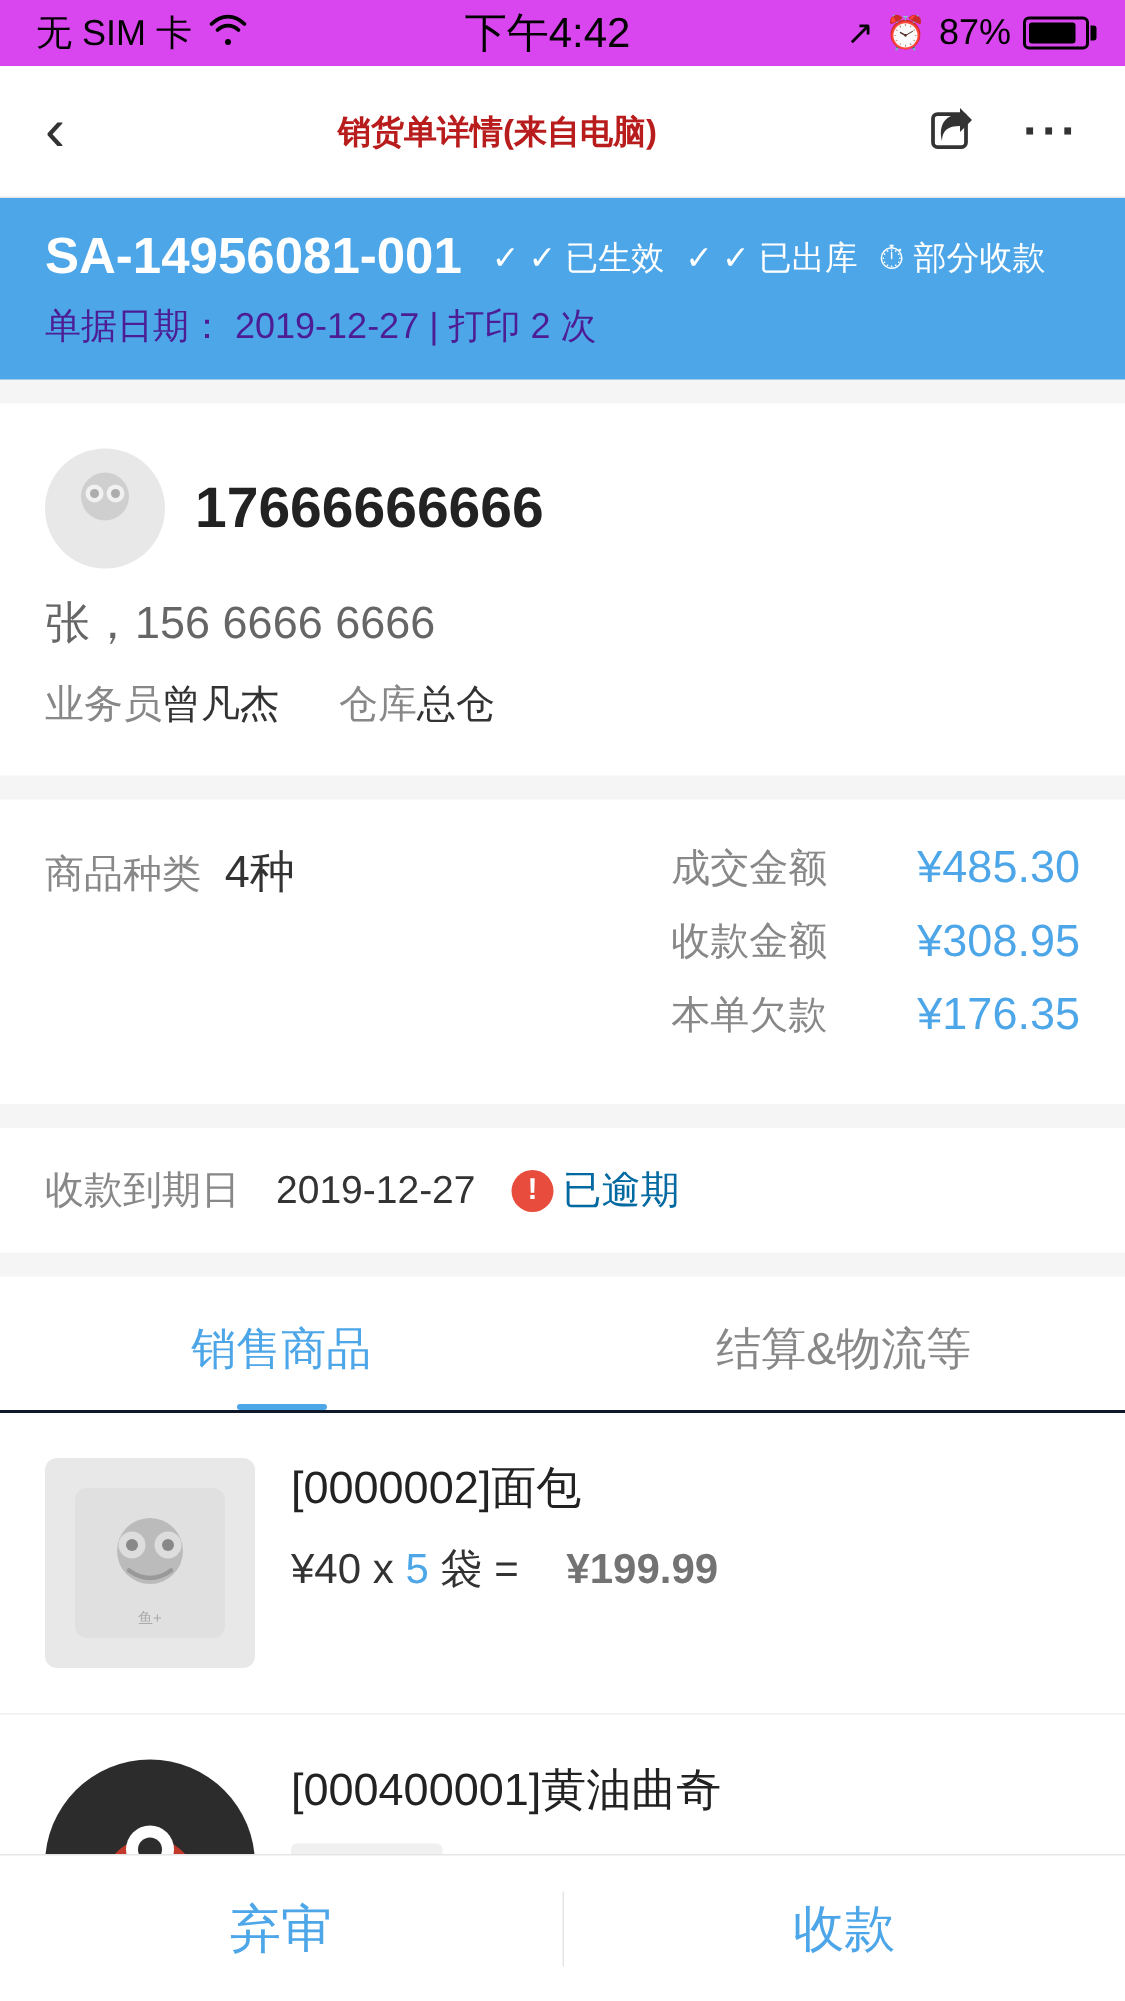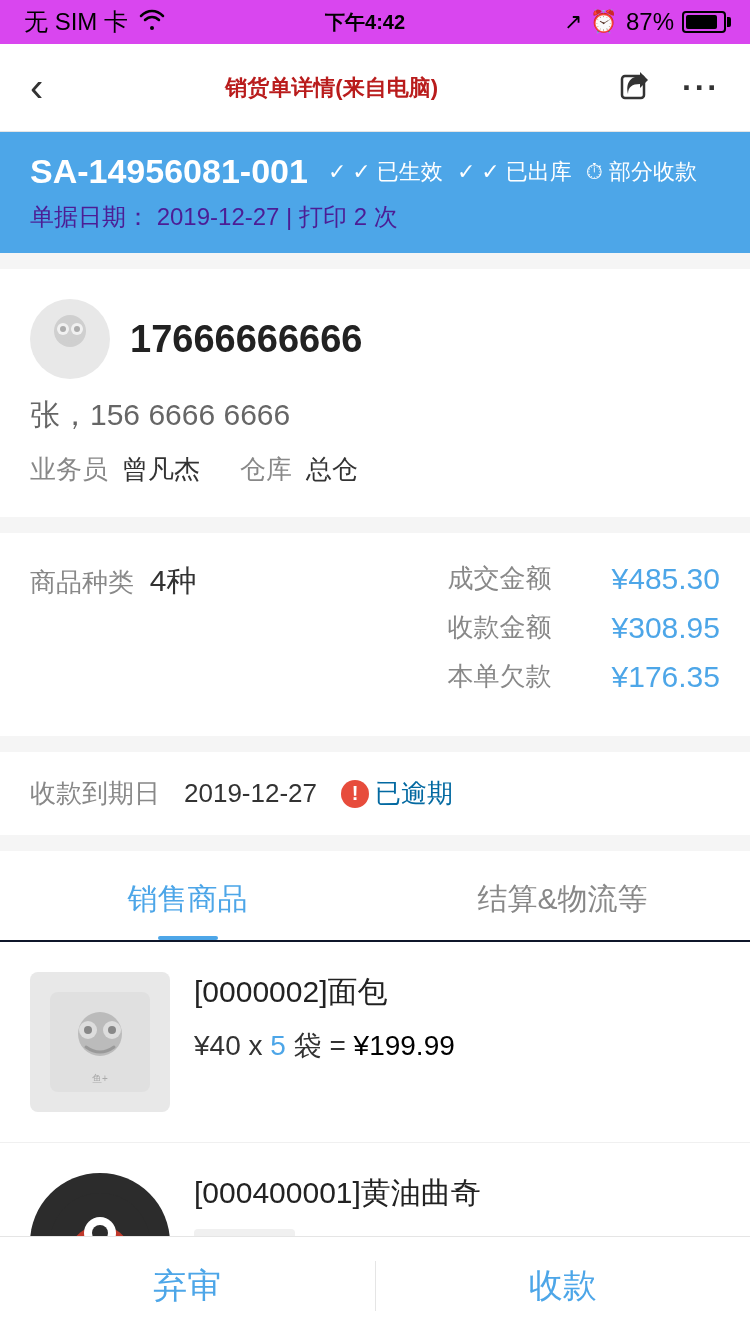--- a/index.html
+++ b/index.html
@@ -139,21 +139,21 @@
       margin-bottom: 16px;
     }
     .staff-row {
       display: flex;
       align-items: center;
       gap: 40px;
     }
     .staff-item {
       display: flex;
       align-items: center;
-      gap: 14px;
+      gap: 0;
       font-size: 26px;
       color: #333;
     }
     .staff-label { color: #888; }
     .staff-value { color: #333; }
 
     
     .summary-section {
       background: #fff;
       padding: 28px 30px;
@@ -282,21 +282,21 @@
       font-size: 22px;
       padding: 4px 14px;
       border-radius: 4px;
       margin-bottom: 14px;
     }
     .product-price {
       font-size: 28px;
       color: #333;
     }
     .product-price .qty { color: #4da6e8; }
-    .product-price .total { color: #000000; font-weight: 400; }
+    .product-price .total { color: #737373; font-weight: 700; margin-left: 24px; }
 
     
     .bottom-bar {
       position: fixed;
       bottom: 0;
       left: 0;
       width: 750px;
       height: 98px;
       background: #fff;
       border-top: 1px solid #e5e5e5;
@@ -329,21 +329,21 @@
     <span>无 SIM 卡</span>
     <span>
       <svg width="28" height="22" viewBox="0 0 28 22" fill="none">
         <path d="M14 18a2 2 0 1 1 0 4 2 2 0 0 1 0-4z" fill="#000"></path>
         <path d="M7 12c1.8-1.8 4.3-3 7-3s5.2 1.2 7 3" stroke="#000" stroke-width="2.5" fill="none" stroke-linecap="round"></path>
         <path d="M3 8C6.3 4.7 9.9 3 14 3s7.7 1.7 11 5" stroke="#000" stroke-width="2.5" fill="none" stroke-linecap="round"></path>
         <path d="M0 4C4 0 8.7-1 14 1.5" stroke="none"></path>
       </svg>
     </span>
   </div>
-  <div style="font-size:20px;font-weight:700;">下午4:42</div>
+  <div style="font-size:28px;font-weight:400;">下午4:42</div>
   <div class="status-right">
     <span style="font-size:22px;">↗</span>
     <span style="font-size:22px;">⏰</span>
     <span>87%</span>
     <div class="battery-icon">
       <div class="battery-fill"></div>
     </div>
   </div>
 </div>
 

